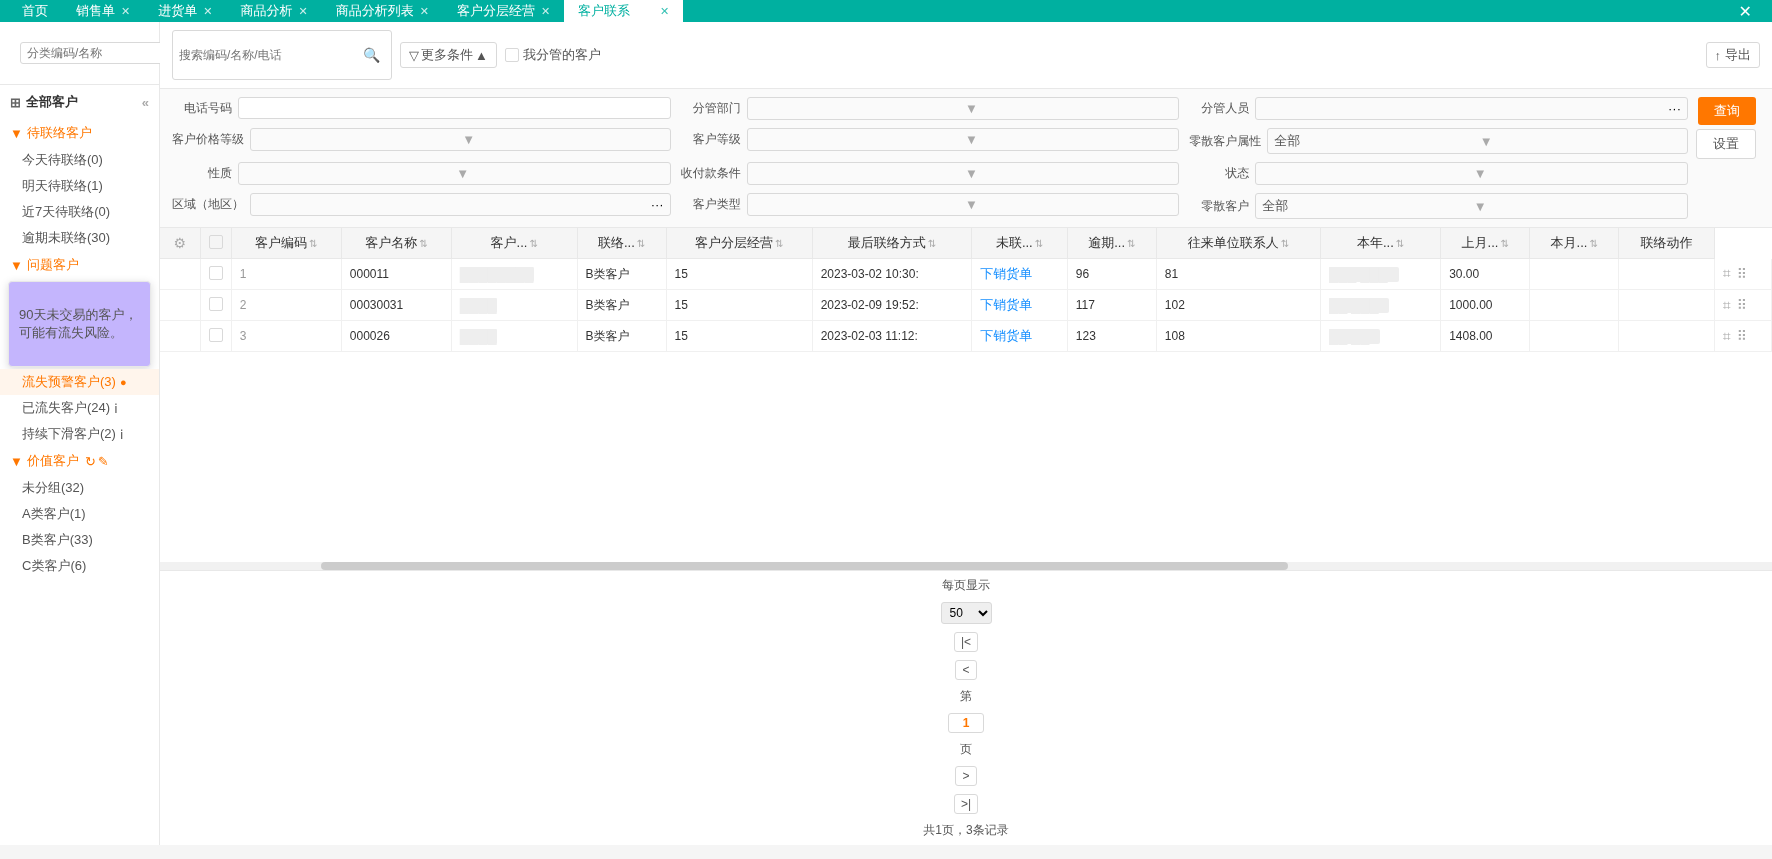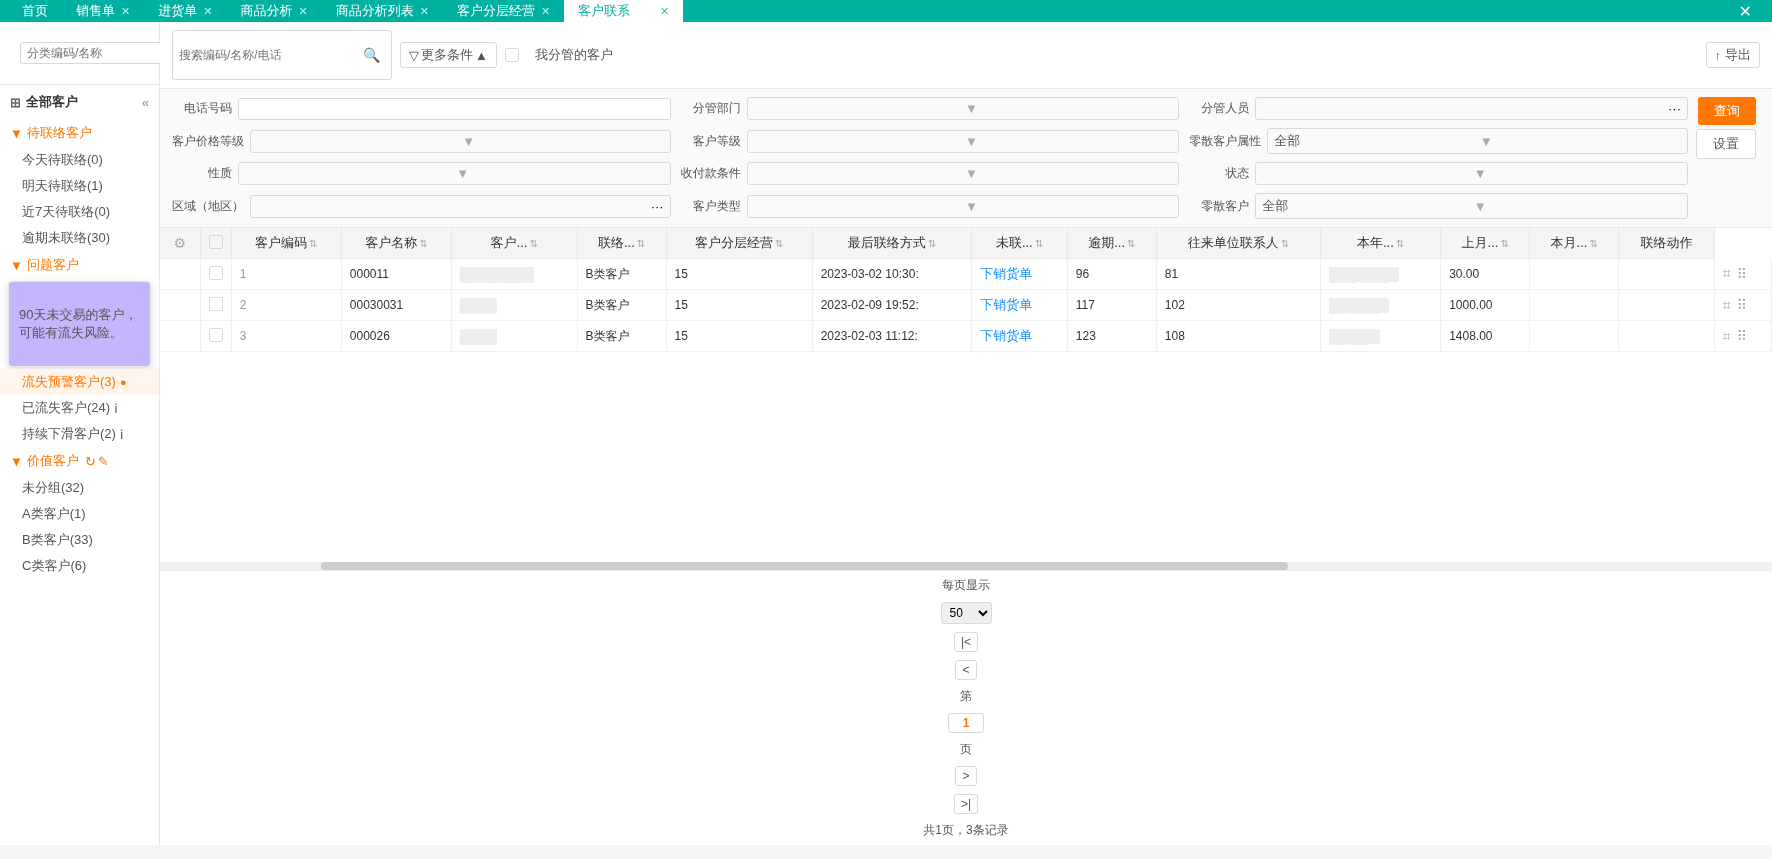--- a/index.html
+++ b/index.html
@@ -39,27 +39,27 @@
 
     
     .content-area { flex: 1; display: flex; flex-direction: column; overflow: hidden; background: #fff; }
 
     
     .filter-bar { padding: 8px 12px; border-bottom: 1px solid #e8e8e8; display: flex; align-items: center; gap: 8px; }
     .filter-search-box { display: flex; align-items: center; border: 1px solid #d9d9d9; border-radius: 3px; padding: 16px 6px; min-width: 220px; }
     .filter-search-box input { border: none; outline: none; font-size: 12px; min-width: 180px; color: #999; }
     .filter-search-icon { color: #ff7700; cursor: pointer; font-size: 14px; margin-left: 4px; }
     .filter-more { display: flex; align-items: center; color: #555; cursor: pointer; font-size: 12px; gap: 2px; border: 1px solid #d9d9d9; border-radius: 3px; padding: 3px 8px; }
-    .filter-my { display: flex; align-items: center; color: #555; cursor: pointer; font-size: 12px; gap: 16px; }
+    .filter-my { display: flex; align-items: center; color: #555; cursor: pointer; font-size: 12px; gap: 4px; }
     .filter-spacer { flex: 1; }
     .export-btn { display: flex; align-items: center; color: #555; cursor: pointer; font-size: 12px; gap: 4px; border: 1px solid #d9d9d9; border-radius: 3px; padding: 3px 8px; }
 
     
     .adv-filter { padding: 8px 12px; border-bottom: 1px solid #e8e8e8; background: #fafafa; }
-    .adv-filter-row { display: flex; align-items: center; gap: 10px; margin-bottom: 8px; }
+    .adv-filter-row { display: flex; align-items: flex-start; gap: 10px; margin-bottom: 8px; }
     .adv-filter-row:last-child { margin-bottom: 0; }
     .adv-field { display: flex; align-items: center; flex: 1; gap: 6px; }
     .adv-field label { color: #555; font-size: 12px; white-space: nowrap; min-width: 60px; text-align: right; }
     .adv-field input { flex: 1; border: 1px solid #d9d9d9; border-radius: 3px; padding: 3px 6px; font-size: 12px; outline: none; min-width: 120px; }
     .adv-select { display: flex; align-items: center; flex: 1; border: 1px solid #d9d9d9; border-radius: 3px; padding: 3px 6px; font-size: 12px; cursor: pointer; gap: 4px; }
     .adv-select span { flex: 1; color: #555; }
     .adv-select .arrow { color: #aaa; }
 
     .query-btn { background: #ff7700; color: #fff; border: none; border-radius: 3px; padding: 5px 16px; cursor: pointer; font-size: 13px; }
     .set-btn { background: #fff; color: #555; border: 1px solid #d9d9d9; border-radius: 3px; padding: 5px 16px; cursor: pointer; font-size: 13px; margin-top: 4px; }

